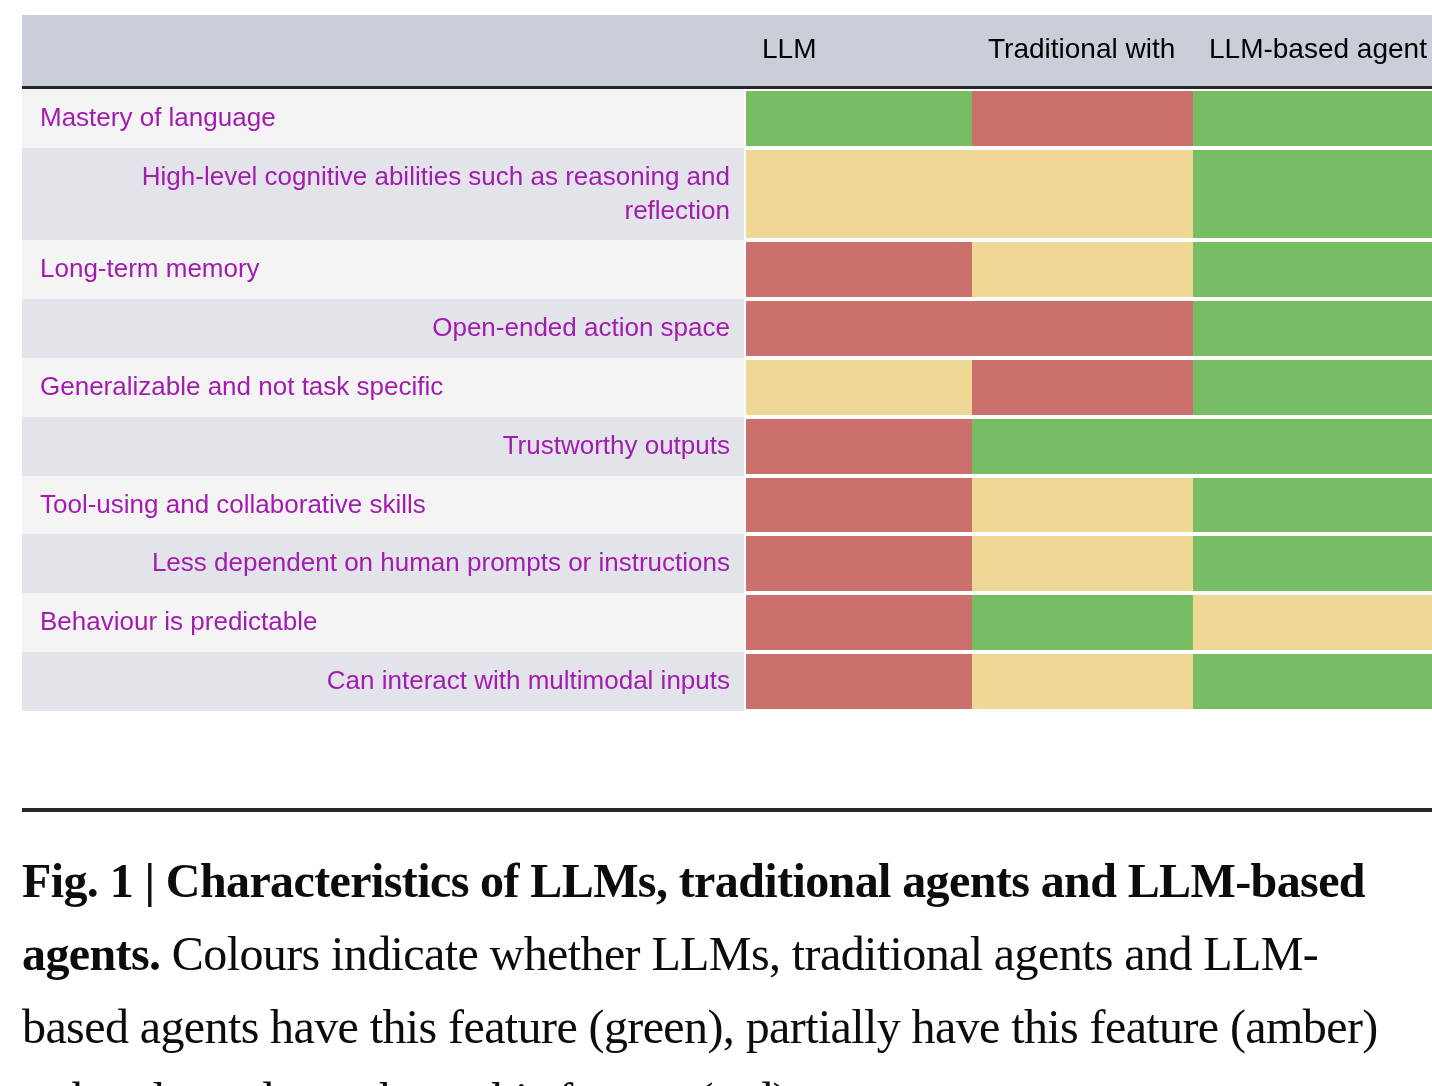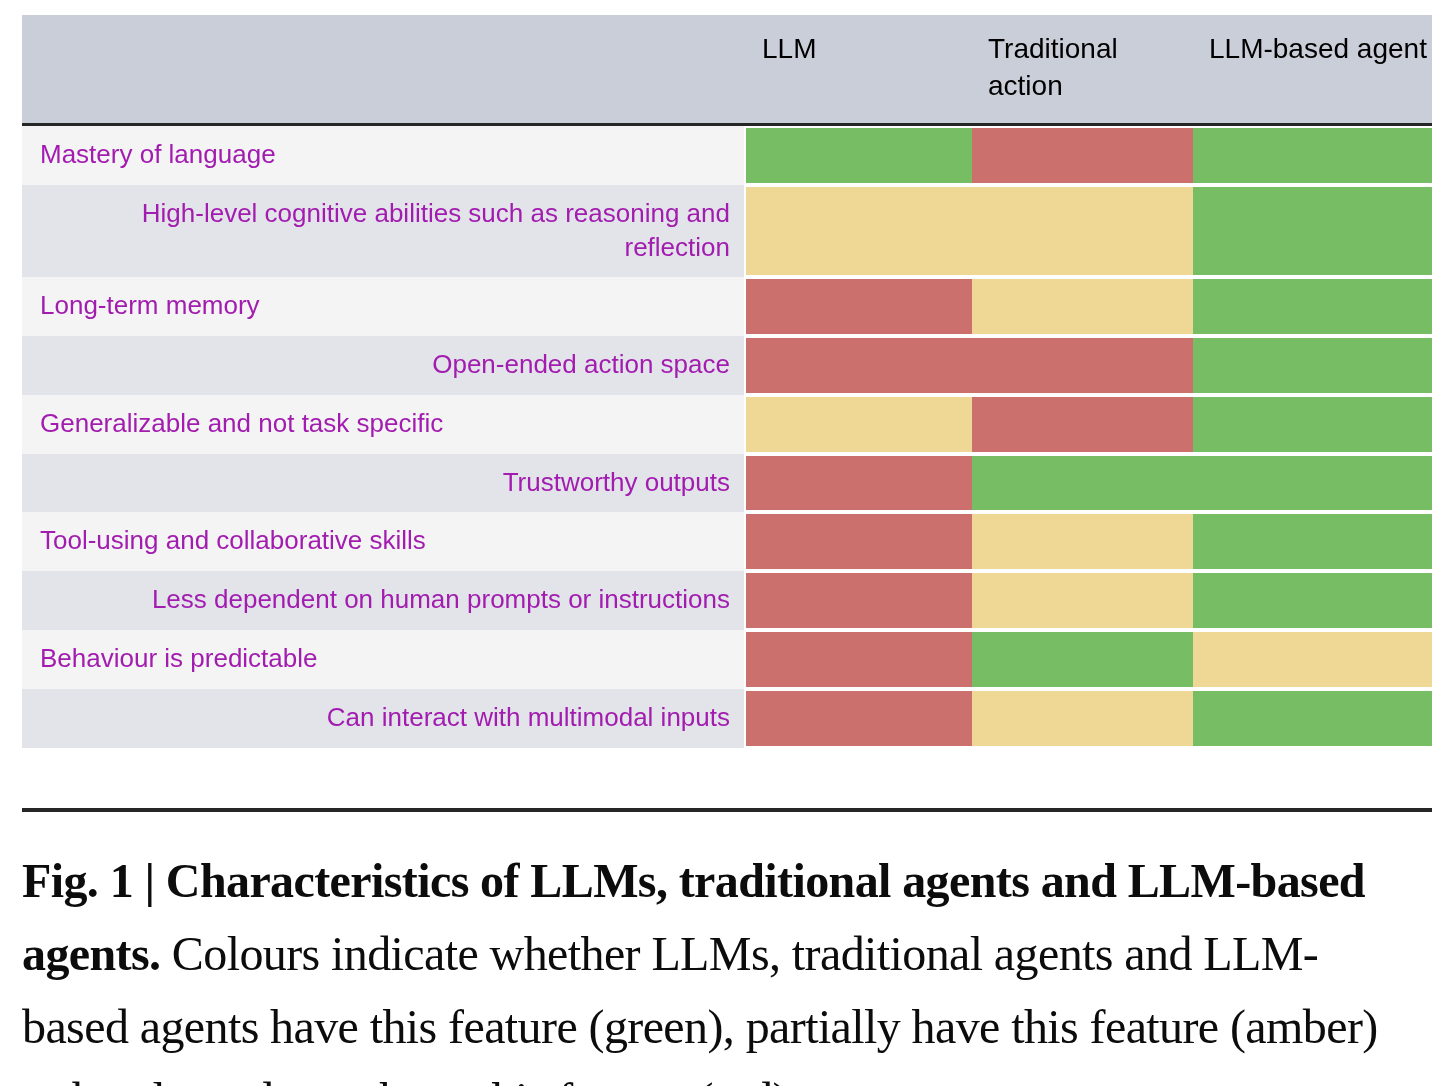--- a/index.html
+++ b/index.html
@@ -150,21 +150,21 @@
       <colgroup>
         <col class="c-label">
         <col class="c-v1">
         <col class="c-v2">
         <col class="c-v3">
       </colgroup>
       <thead>
         <tr>
           <th class="label-head"></th>
           <th class="val-head">LLM</th>
-          <th class="val-head">Traditional action</th>
+          <th class="val-head">Traditional with</th>
           <th class="val-head">LLM-based agent</th>
         </tr>
       </thead>
       <tbody id="matrix-body">
           <tr class="odd">
             <td class="rowlabel">Mastery of language</td>
             <td class="swatch">
               <span class="chip" style="background: rgb(119, 189, 99);"></span>
             </td>
             <td class="swatch">

